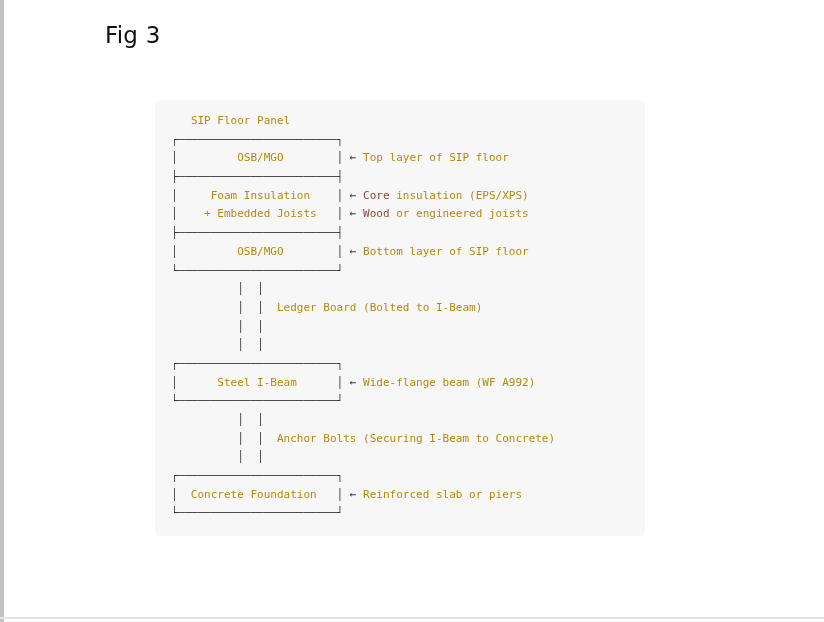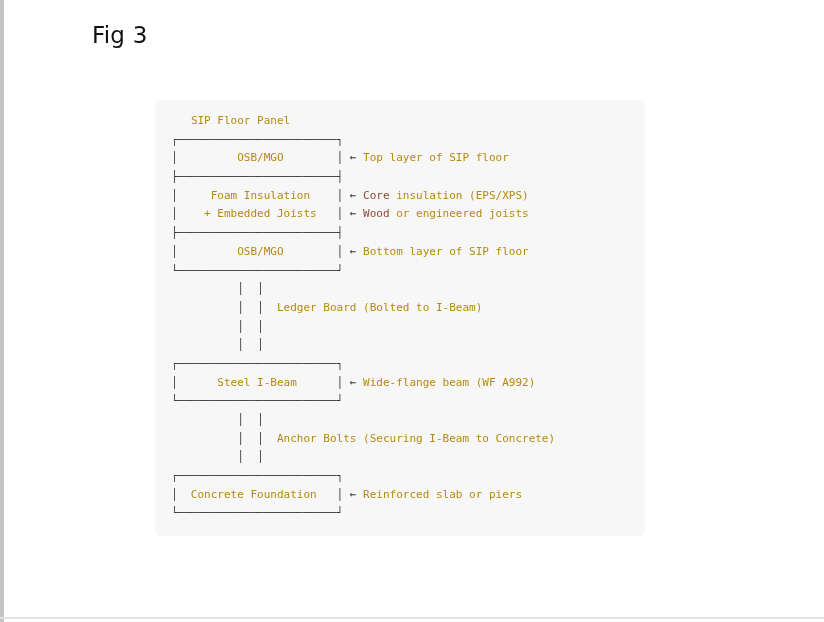--- a/index.html
+++ b/index.html
@@ -12,21 +12,21 @@
   }
   .edge-left{
     position:absolute;left:0;top:0;width:4px;height:622px;
     background:var(--edge,#c3c3c3);
   }
   .edge-bottom{
     position:absolute;left:0;top:617px;width:824px;height:2px;
     background:#e4e4e4;
   }
   .fig-title{
-    position:absolute;left:92px;top:22px;
+    position:absolute;left:105px;top:22px;
     font-size:23px;font-weight:500;color:#111111;
     letter-spacing:0.2px;
   }
   .code-block{
     position:absolute;left:155px;top:100px;
     width:490px;height:436px;
     background:var(--blockbg,#f7f7f7);
     border-radius:6px;
     box-sizing:border-box;
   }

